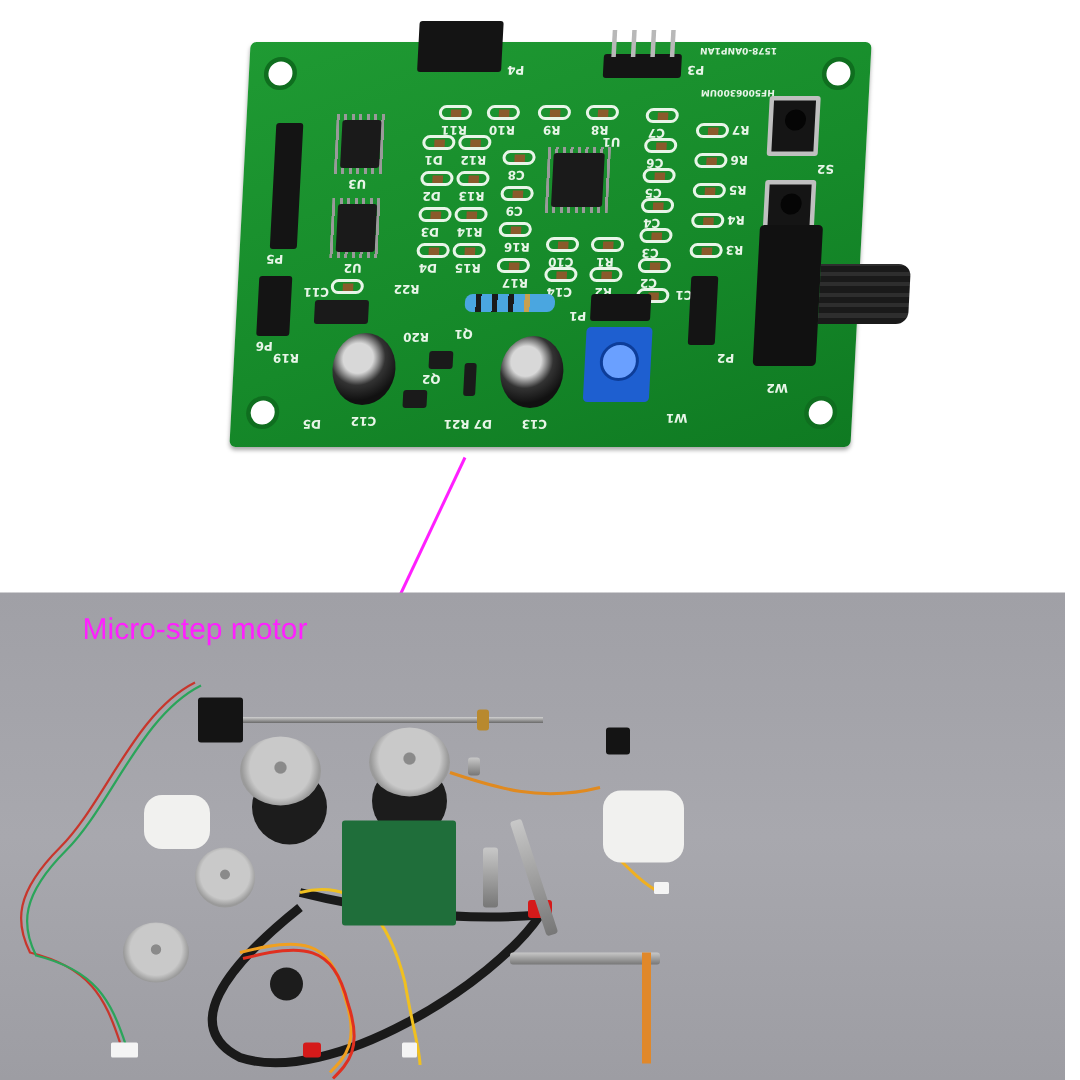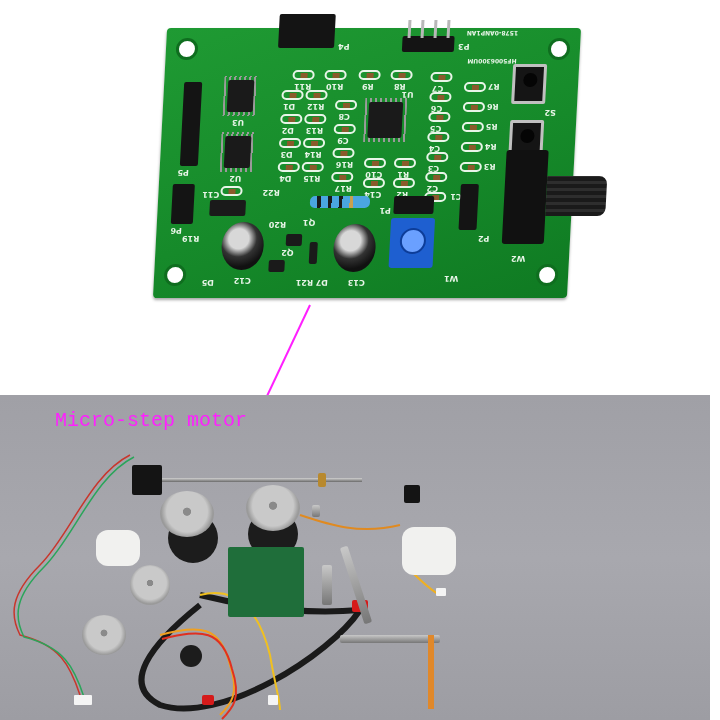--- a/index.html
+++ b/index.html
@@ -33,21 +33,21 @@
 
   
   .arrow { left:0; top:0; width:720px; height:720px; pointer-events:none; }
 
   
   .photo {
     left:0; top:395px; width:710px; height:325px;
     background:linear-gradient(180deg,#a0a0a6 0%,#a8a8ae 50%,#9d9da3 100%);
     overflow:hidden;
   }
-  .caption { left:55px; top:14px; color:#ff1fff; font-size:20px; font-family:Liberation Mono, monospace; }
+  .caption { left:55px; top:14px; color:#ff1fff; font-size:20px; font-family:Liberation Sans, sans-serif; }
   .motor-black { background:#141414; border-radius:2px; }
   .rod { background:linear-gradient(180deg,#d0d0d0,#6a6a6a); height:4px; }
   .motor-round { border-radius:50%; background:radial-gradient(circle at 50% 45%,#8a8a8a 0 10%,#c9c9c9 12% 55%,#9a9a9a 70%); }
   .motor-dark { border-radius:50%; background:#1c1c1c; }
   .motor-white { border-radius:12px; background:#f1f1ef; }
   .miniboard { background:#1f6e3a; border-radius:2px; }
   .conn-red { background:#d51a1a; border-radius:2px; }
   .conn-white { background:#f4f4f4; border-radius:1px; }
   .slider { background:linear-gradient(180deg,#c8c8c8,#777); border-radius:2px; }
   .flex { background:#e0882a; }

